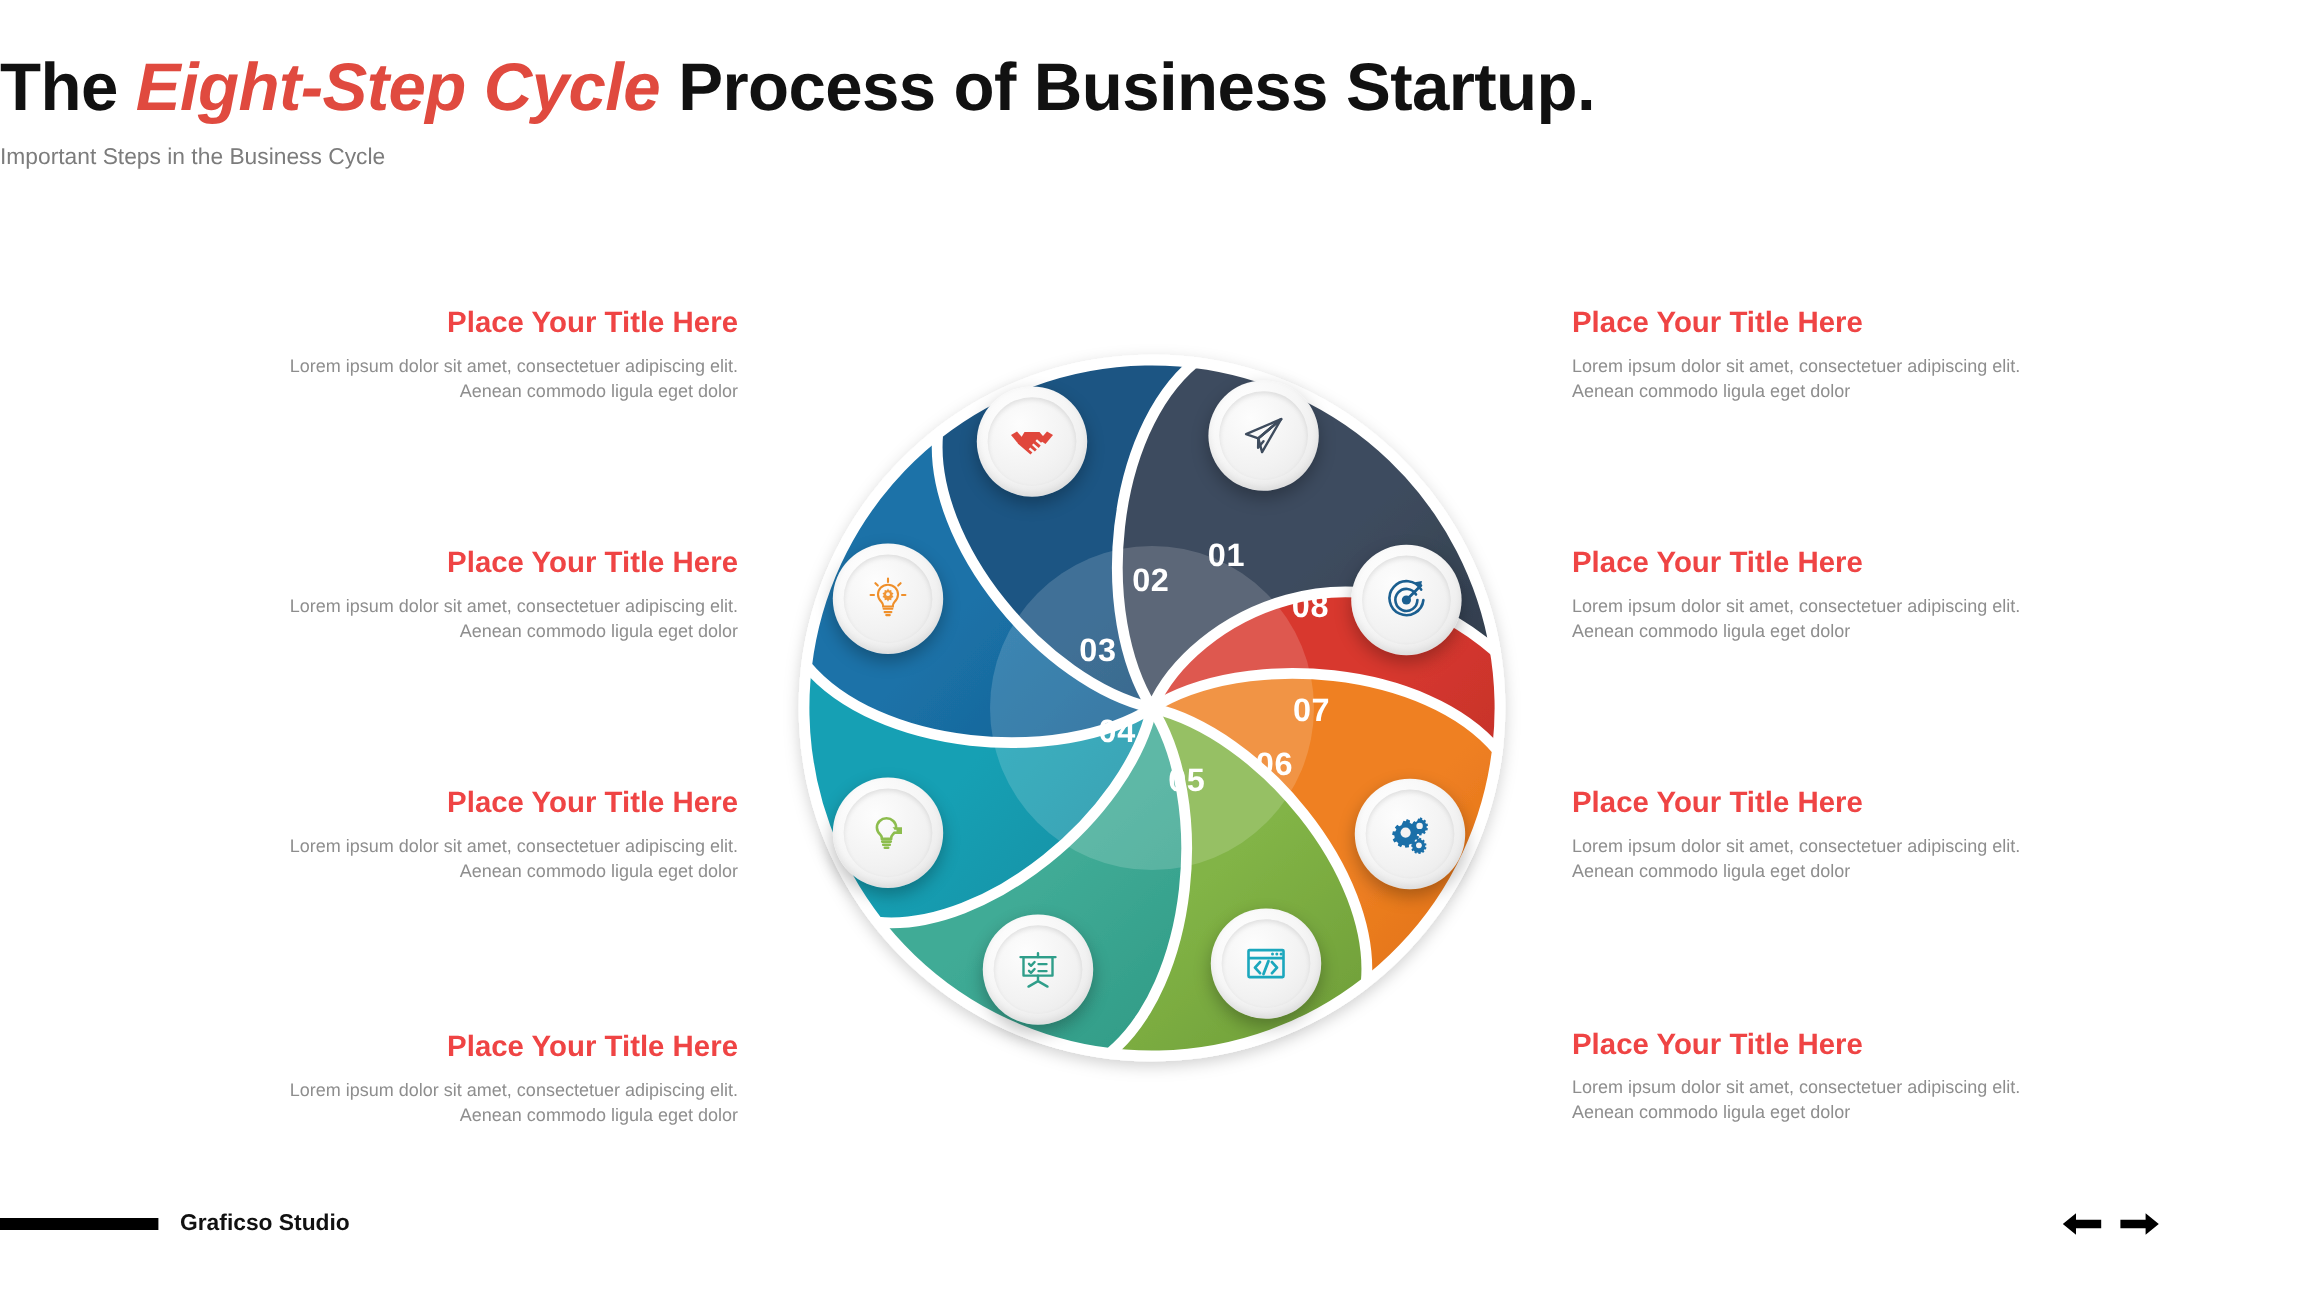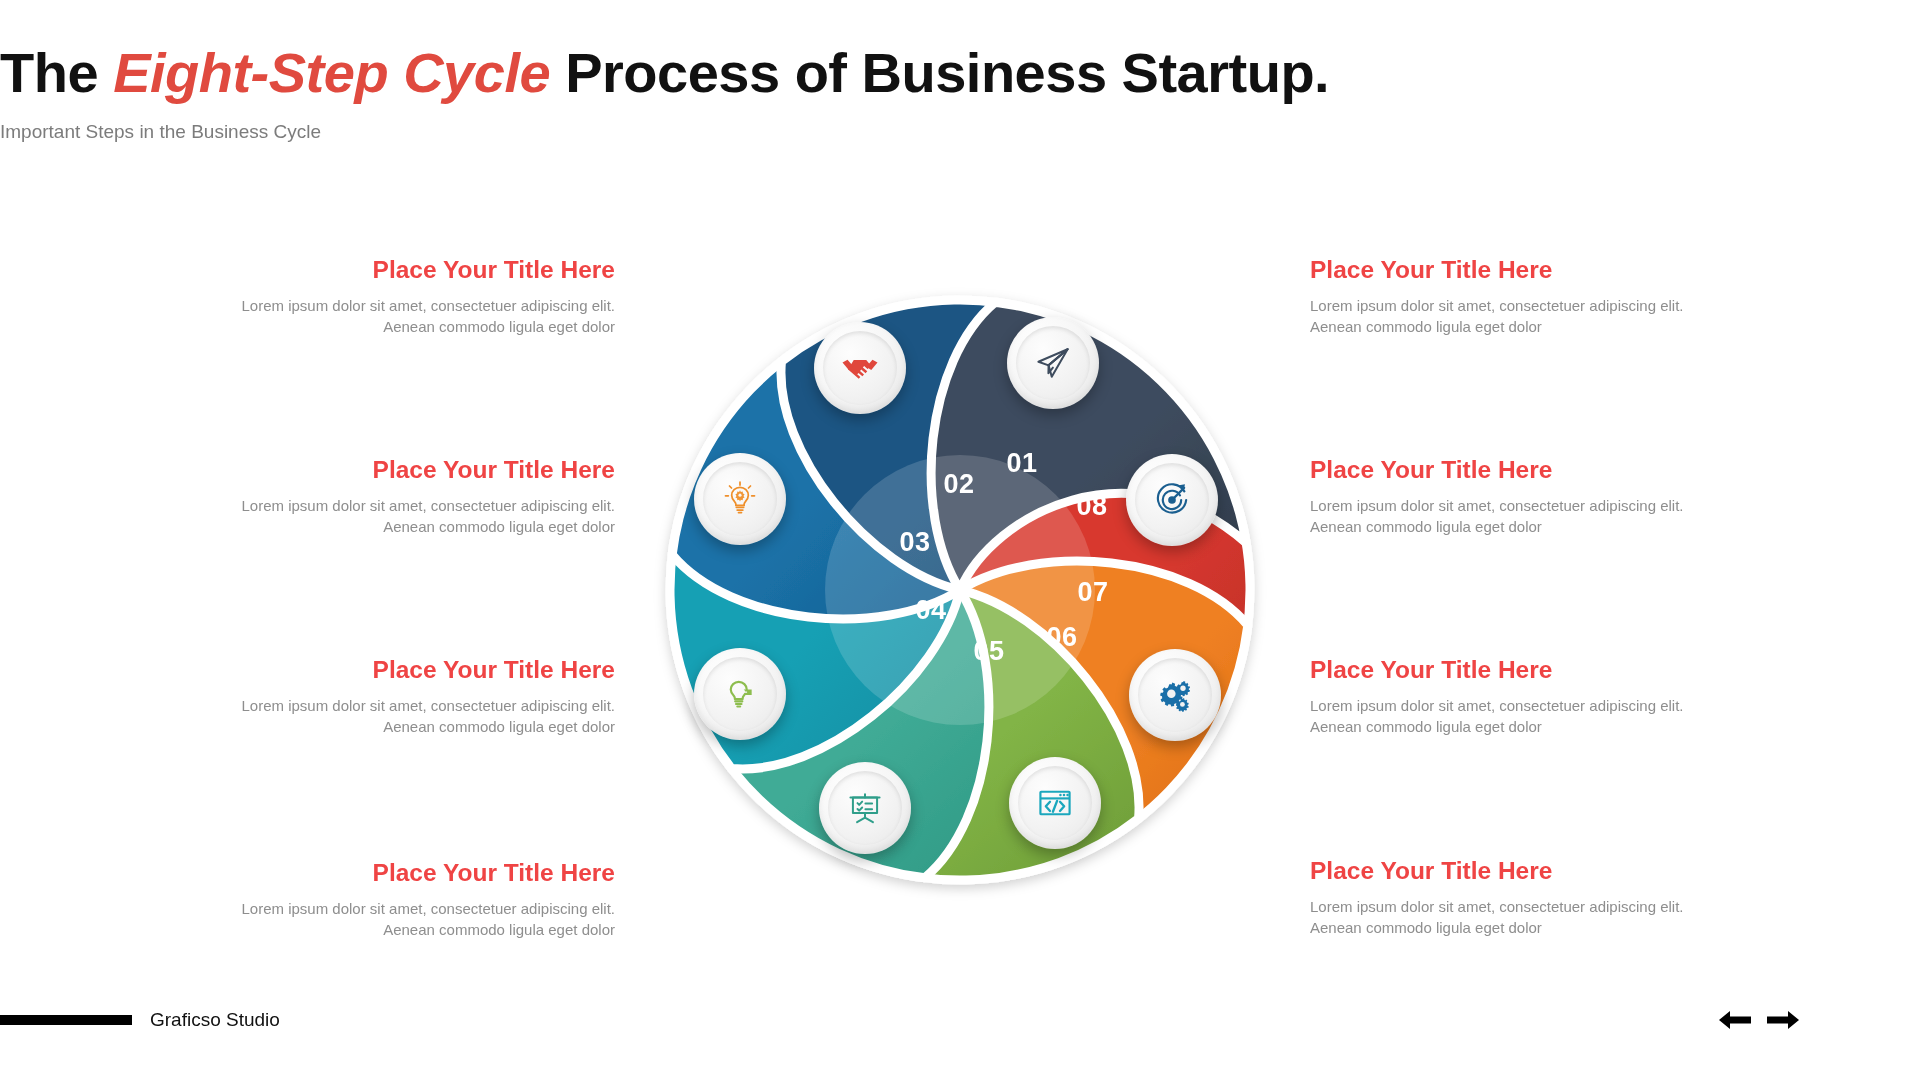--- a/index.html
+++ b/index.html
@@ -121,21 +121,21 @@
     top: 1015px;
     width: 132px;
     height: 10px;
     background: #000000;
   }
   .footer-label {
     position: absolute;
     left: 150px;
     top: 1009px;
     font-size: 19px;
-    font-weight: normal;
+    font-weight: bold;
     color: #111111;
   }
   .nav {
     position: absolute;
     top: 1008px;
     left: 1718px;
     display: flex;
     gap: 14px;
     align-items: center;
   }

